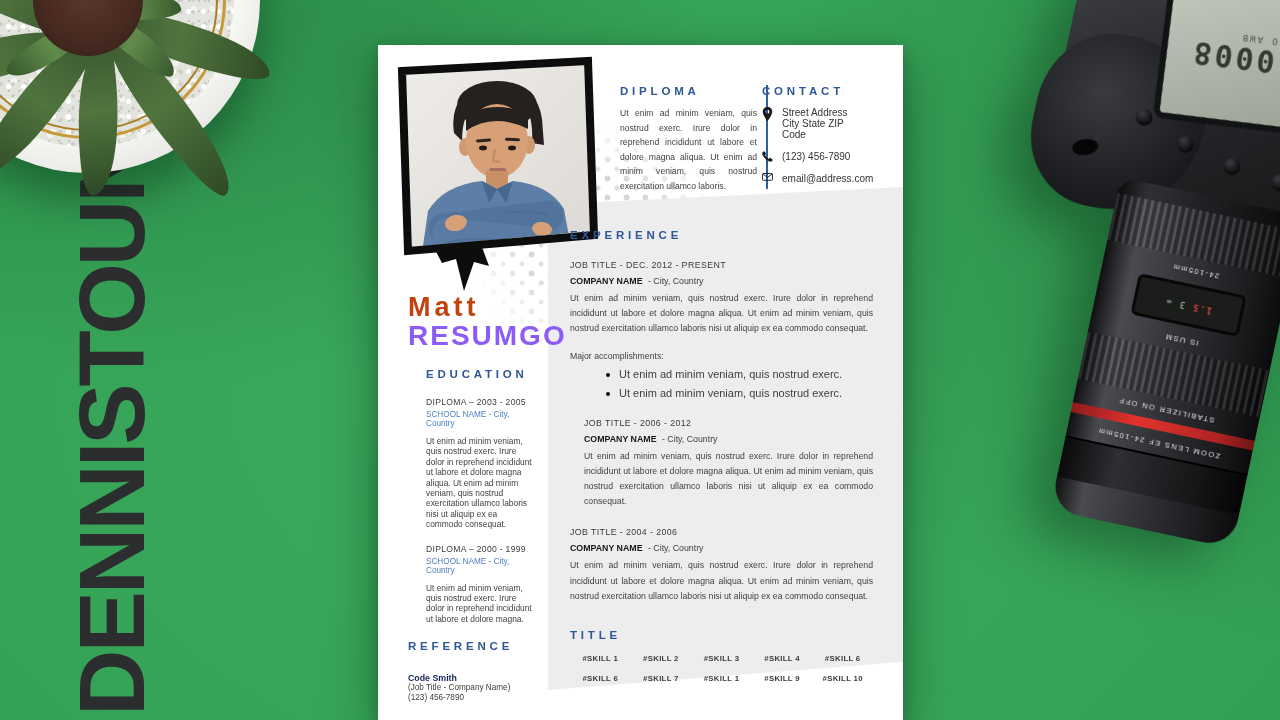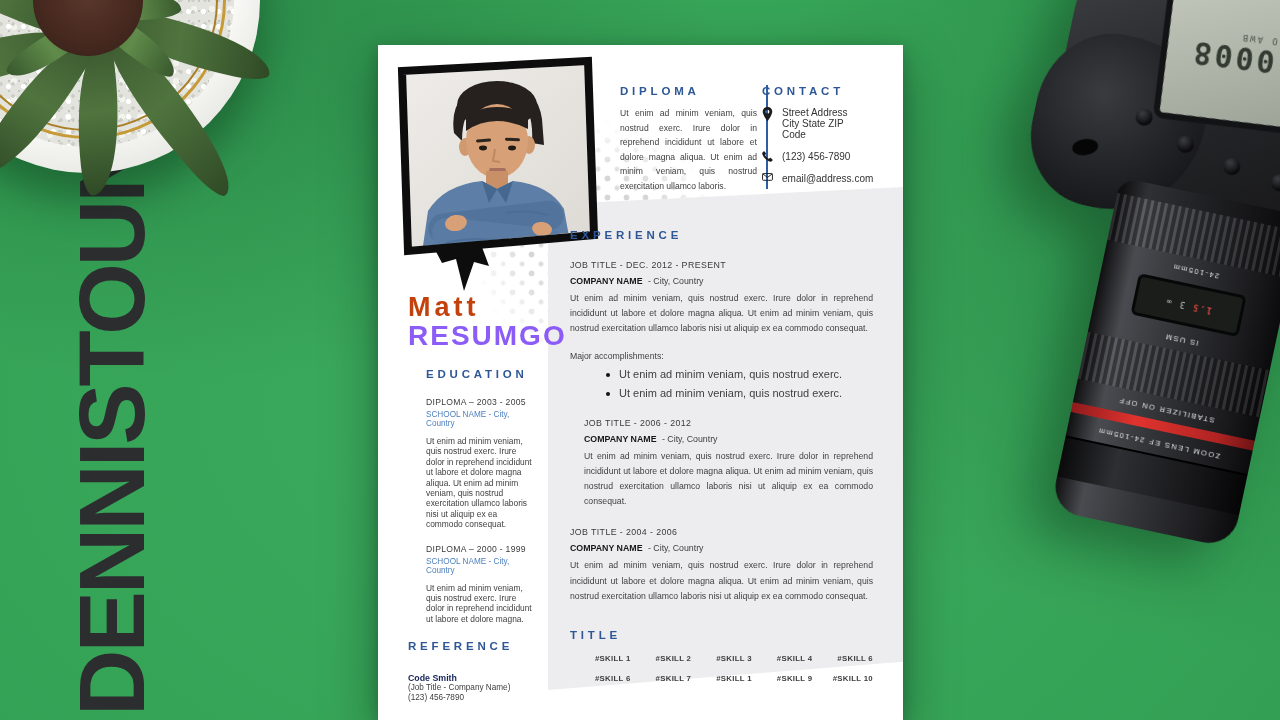--- a/index.html
+++ b/index.html
@@ -146,21 +146,21 @@
   .acc-label{font-size:8.7px;color:#3f3f3f;margin-top:14px;}
   .bullet-row{display:flex;align-items:baseline;margin-top:7px;padding-left:36px;}
   .bullet-dot{width:4px;height:4px;border-radius:50%;background:#111;flex:0 0 4px;margin-right:9px;position:relative;top:-1px;}
   .bullet-text{font-size:11px;color:#3f3f3f;}
   .mt-job2{margin-top:19px;margin-left:14px;}
   .mt-job3{margin-top:18px;}
   .mt-exp-head{margin-bottom:19px;}
   .skills{margin-top:25px;}
   .skill-row{display:flex;margin-top:13px;}
   .skill-row.second{margin-top:11px;}
-  .skill-cell{flex:1;text-align:right;font-size:7.8px;font-weight:700;color:#3d3d3d;letter-spacing:.3px;}
+  .skill-cell{flex:1;text-align:center;font-size:7.8px;font-weight:700;color:#3d3d3d;letter-spacing:.3px;}
 </style>
 </head>
 <body>
 
 <div id="stage">
 
   <div class="brand">DENNISTOUN</div>
 
   <div class="plant">
     <div class="pot"></div>

